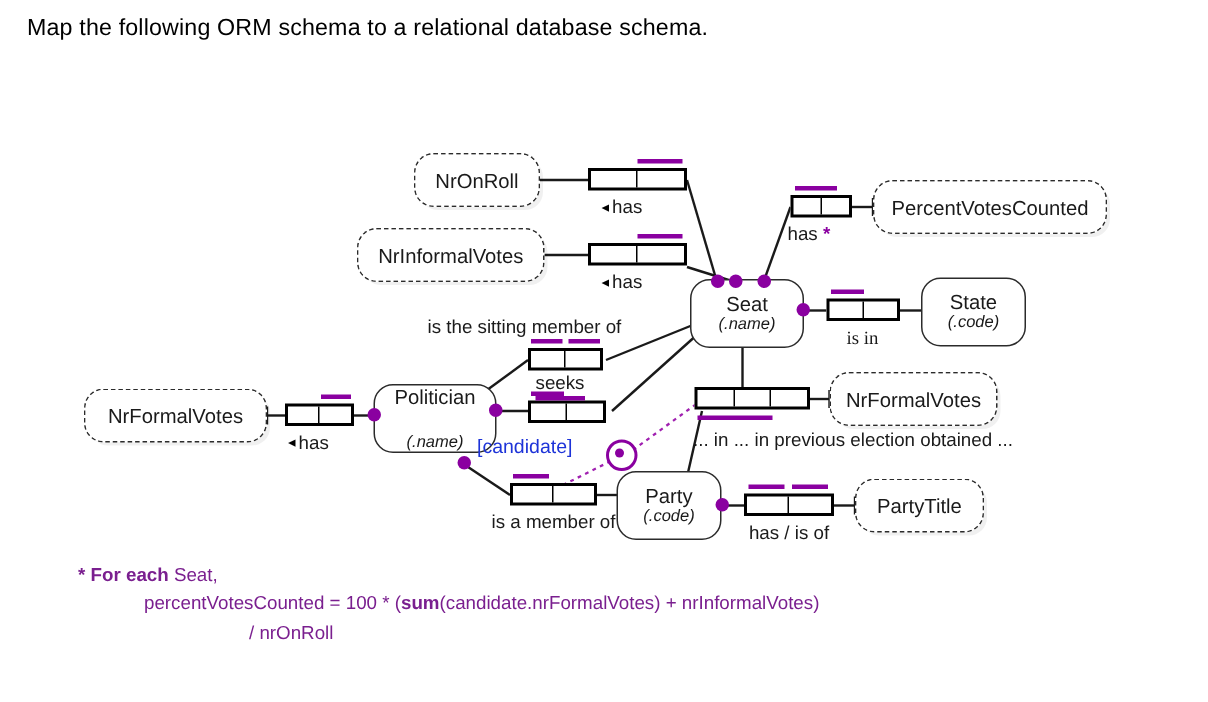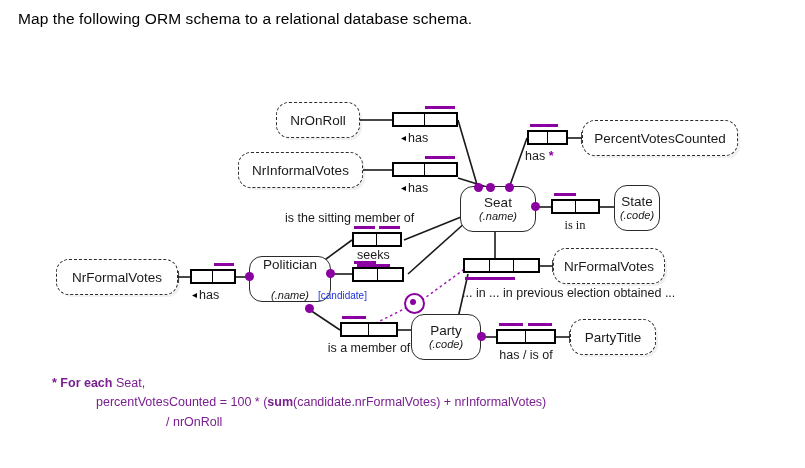--- a/index.html
+++ b/index.html
@@ -38,21 +38,21 @@
   .fact .roles .r{border-right:1.6px solid #000;box-sizing:border-box;}
   .fact .roles .r:last-child{border-right:none;}
   .uq{position:absolute;height:3px;background:#8a00a0;}
   .pred-label{
     position:absolute;font-size:12.5px;color:#1a1a1a;white-space:nowrap;
   }
   .pred-label.center{transform:translateX(-50%);}
   .arrowtip{display:inline-block;margin-right:2px;color:#000;font-size:10px;vertical-align:1px;}
   .star{color:#8a00a0;font-weight:bold;}
   .rolename{
-    position:absolute;font-size:10px;color:#1d33d8;white-space:nowrap;text-align:right;
+    position:absolute;font-size:13px;color:#1d33d8;white-space:nowrap;text-align:right;
   }
   .freelabel{position:absolute;font-size:12.5px;color:#1a1a1a;white-space:nowrap;}
   .ulinebar{position:absolute;height:2.5px;background:#8a00a0;}
   
   .dot{position:absolute;width:9px;height:9px;border-radius:50%;background:#8a00a0;}
   
   .cdot{position:absolute;width:17px;height:17px;border-radius:50%;border:2.2px solid #8a00a0;background:#fff;}
   .cdot::after{content:"";position:absolute;left:3.5px;top:3.5px;width:6px;height:6px;border-radius:50%;background:#8a00a0;}
   
   #footnote{position:absolute;left:52px;top:374px;color:#7a1f8f;font-size:12.5px;line-height:1.55;}
@@ -145,21 +145,21 @@
 
   <div class="node value" style="left:570px;top:319px;width:86px;height:36px;">
     <span>PartyTitle</span>
   </div>
 
   <div class="node entity" style="left:460px;top:186px;width:76px;height:46px;">
     <span>Seat</span>
     <span class="l2">(.name)</span>
   </div>
 
-  <div class="node entity" style="left:614px;top:185px;width:46px;height:46px;">
+  <div class="node entity" style="left:614px;top:185px;width:70px;height:46px;">
     <span>State</span>
     <span class="l2">(.code)</span>
   </div>
 
   <div class="node entity" style="left:249px;top:256px;width:82px;height:46px;justify-content:space-between;">
     <span>Politician</span>
     <span class="l2">(.name)</span>
   </div>
 
   <div class="node entity" style="left:411px;top:314px;width:70px;height:46px;">

